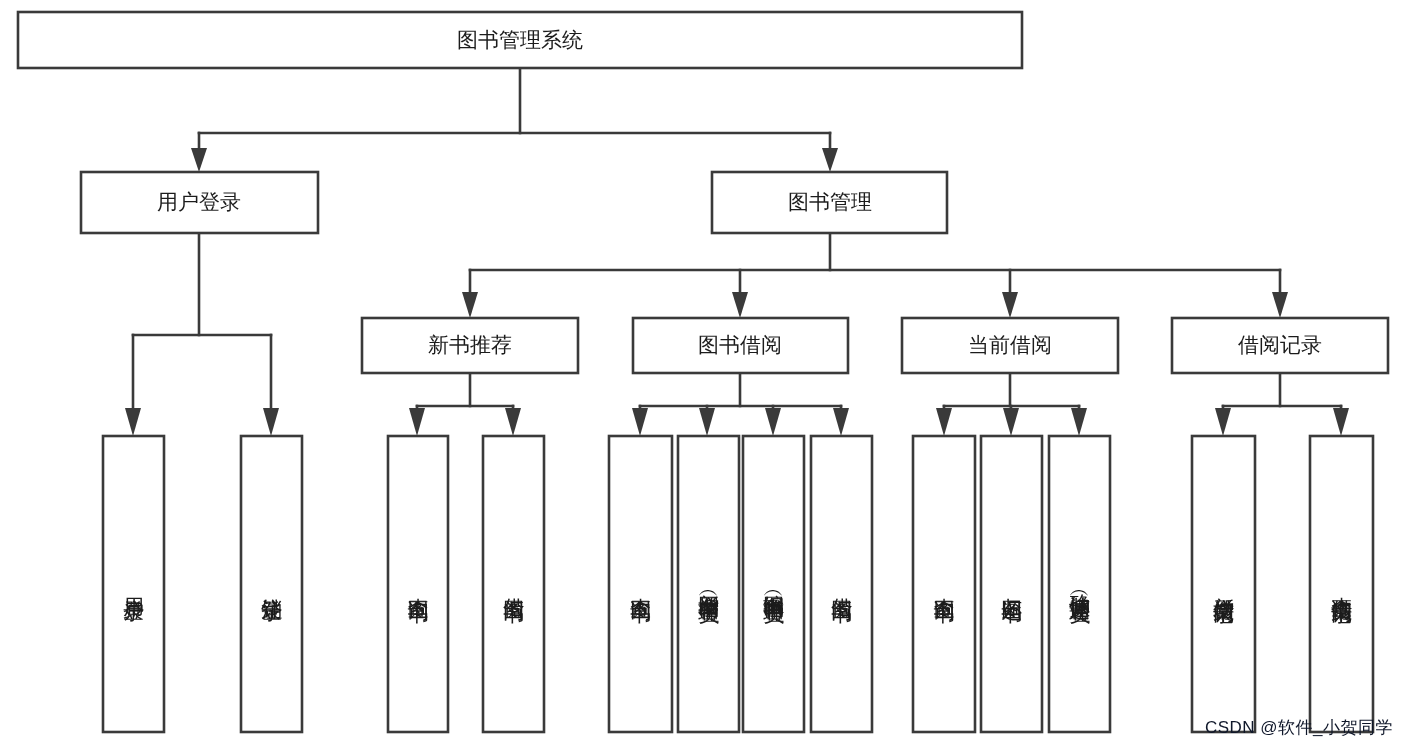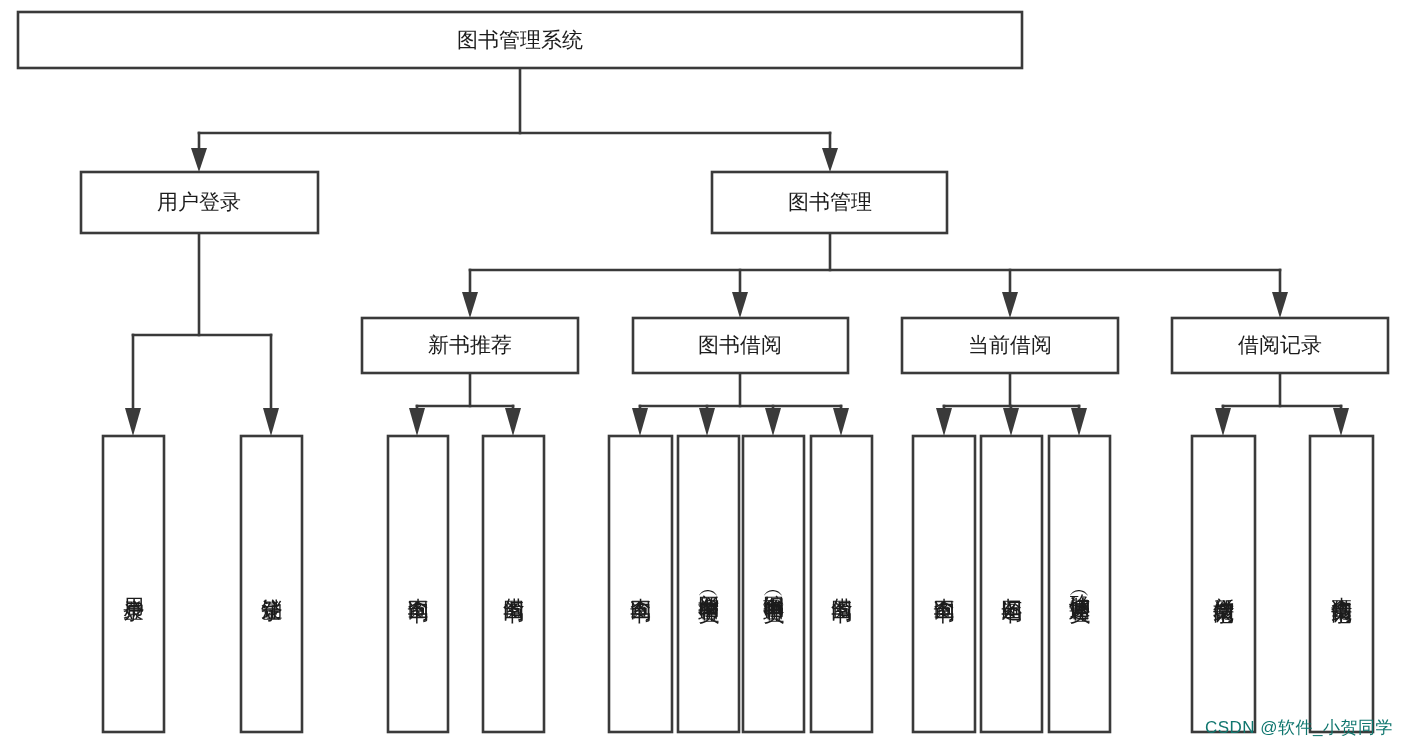--- a/index.html
+++ b/index.html
@@ -60,21 +60,21 @@
     letter-spacing: 1.5px;
     color: #1c1c1c;
     white-space: nowrap;
   }
   #watermark {
     position: absolute;
     right: 12px;
     bottom: 8px;
     font-family: "Liberation Sans", "DejaVu Sans", sans-serif;
     font-size: 17px;
-    color: #0f766e;
+    color: #0f172a;
     letter-spacing: 0.5px;
     white-space: nowrap;
     pointer-events: none;
   }
 </style>
 </head>
 <body>
 
 <svg id="diagram" viewBox="0 0 1405 747" xmlns="http://www.w3.org/2000/svg">
 

